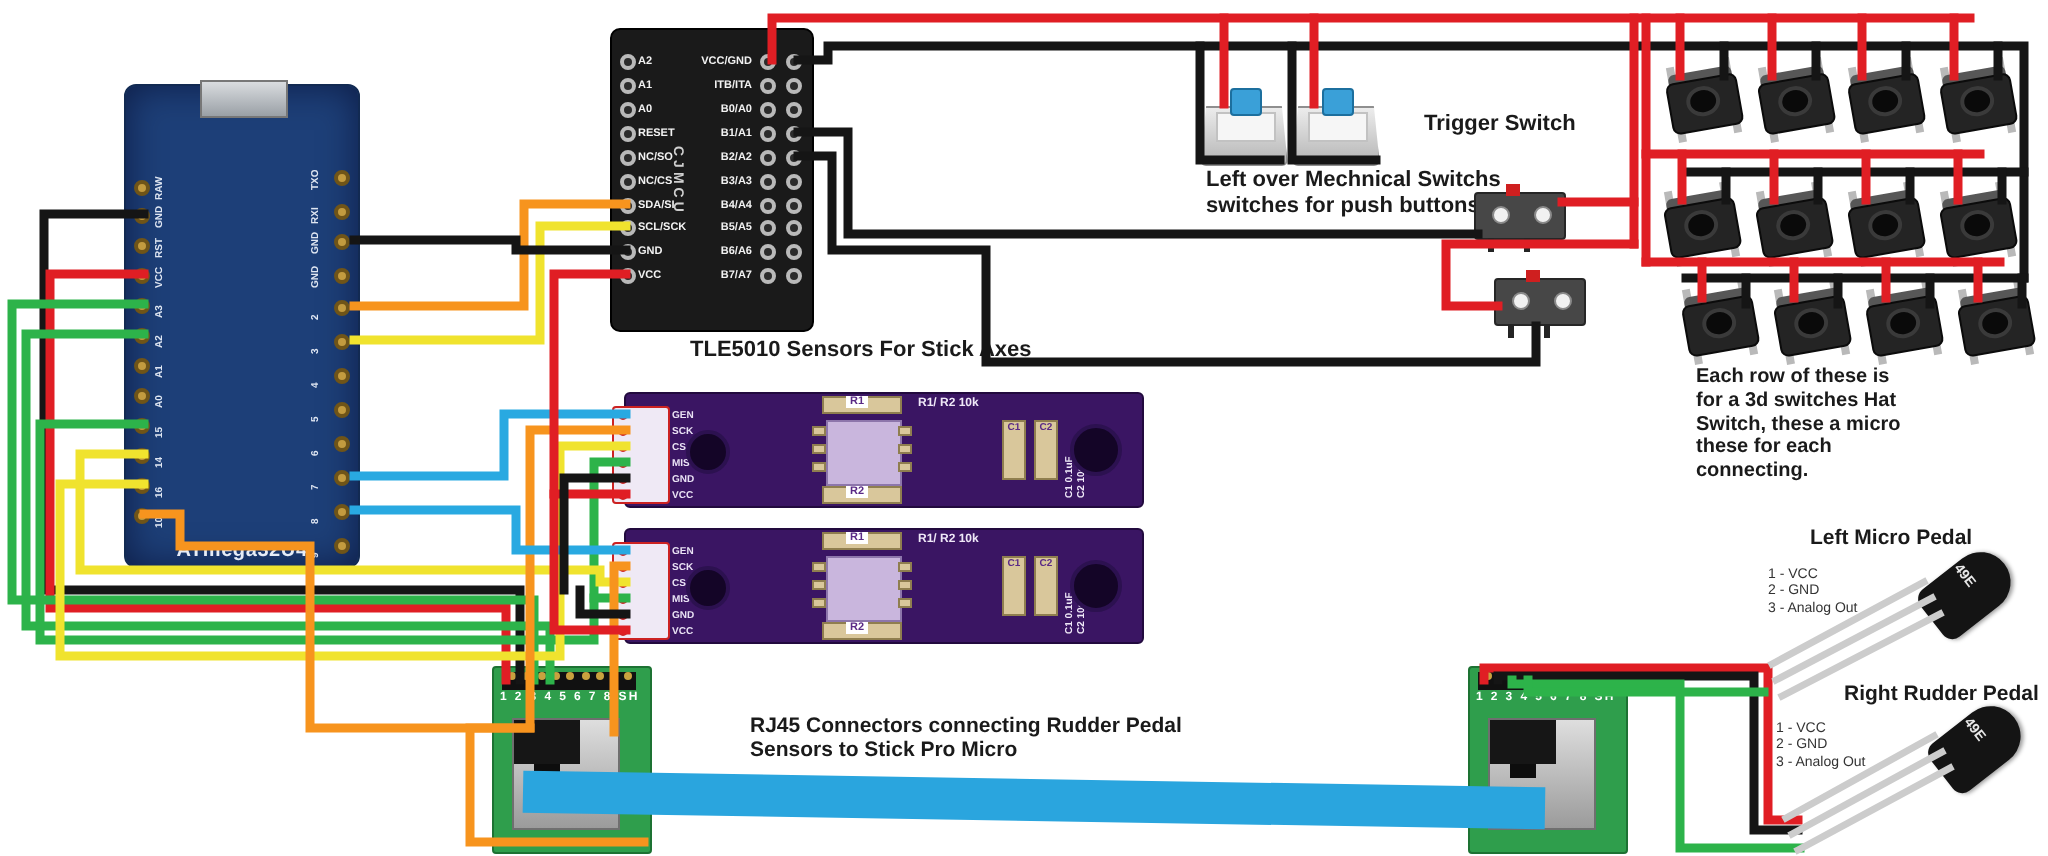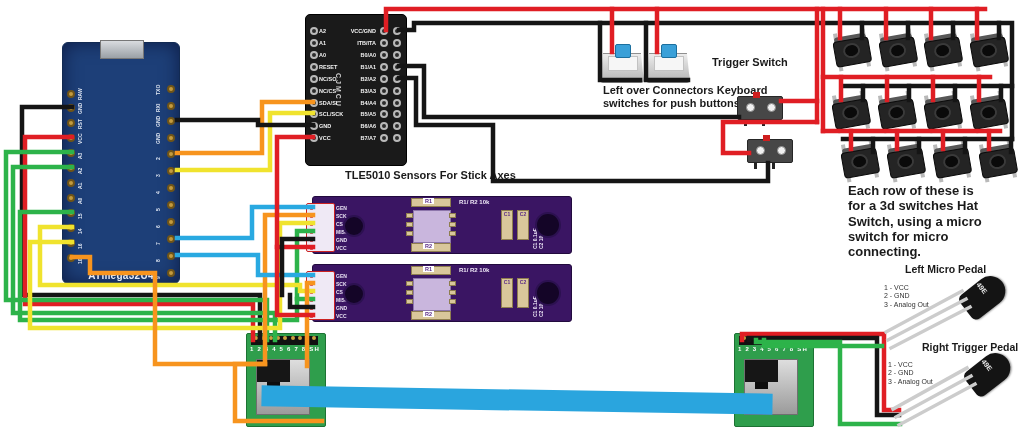--- a/index.html
+++ b/index.html
@@ -244,21 +244,21 @@
     <div class="face"></div>
     <div class="stem"></div>
   </div>
   <div class="mx" style="left:646px;top:44px">
     <div class="body"></div>
     <div class="face"></div>
     <div class="stem"></div>
   </div>
   <div class="note" style="left:712px;top:56px;font-size:11px">Trigger Switch</div>
   <div class="note" style="left:603px;top:84px;font-size:11px">
-      <div>Left over Connectors Keyboard</div>
+      <div>Left over Mechnical Switchs</div>
       <div>switches for push buttons</div>
     </div>
 
   <div class="msw" style="left:737px;top:96px">
     <div class="nub"></div>
     <div class="hole2" style="left:8px"></div>
     <div class="hole2" style="left:29px"></div>
     <div class="leg" style="left:6px"></div>
     <div class="leg" style="left:24px"></div>
   </div>
@@ -373,38 +373,38 @@
       <div class="tact" style="left: 980px; top: 146px;">
         <div class="lg" style="left: 2px; top: -4px;"></div>
         <div class="lg" style="right: 2px; top: -4px;"></div>
         <div class="lg" style="left: 2px; bottom: -4px;"></div>
         <div class="lg" style="right: 2px; bottom: -4px;"></div>
         <div class="cap"></div>
         <div class="base"></div>
         <div class="btn"></div>
       </div>
     </div>
-  <div class="note" style="left:848px;top:183px;font-size:13px">
+  <div class="note" style="left:848px;top:183px;font-size:10px">
       <div>Each row of these is</div>
       <div>for a 3d switches Hat</div>
-      <div>Switch, using a micro</div>
-      <div>switch for micro</div>
+      <div>Switch, these a micro</div>
+      <div>these for each</div>
       <div>connecting.</div>
     </div>
 
   <div class="note" style="left:905px;top:263px;font-size:10.5px">Left Micro Pedal</div>
   <div class="note" style="left:884px;top:284px;font-size:7px;font-weight:normal;color:#333">
       <div>1 - VCC</div>
       <div>2 - GND</div>
       <div>3 - Analog Out</div>
     </div>
   <div class="hall" style="left:961px;top:281px">
       <span>49E</span>
     </div>
-  <div class="note" style="left:922px;top:341px;font-size:10.5px">Right Trigger Pedal</div>
+  <div class="note" style="left:922px;top:341px;font-size:10.5px">Right Rudder Pedal</div>
   <div class="note" style="left:888px;top:361px;font-size:7px;font-weight:normal;color:#333">
       <div>1 - VCC</div>
       <div>2 - GND</div>
       <div>3 - Analog Out</div>
     </div>
   <div class="hall" style="left:966px;top:358px">
       <span>49E</span>
     </div>
 
   <div class="rj45" style="left:246px">
@@ -431,20 +431,24 @@
       <div class="rj-dot" style="left: 28.9px;"></div>
       <div class="rj-dot" style="left: 36.2px;"></div>
       <div class="rj-dot" style="left: 43.5px;"></div>
       <div class="rj-dot" style="left: 50.8px;"></div>
       <div class="rj-dot" style="left: 58.1px;"></div>
       <div class="rj-dot" style="left: 65.4px;"></div>
       <div class="rj-lbls">1 2 3 4 5 6 7 8 SH</div>
       <div class="rj-jack"></div>
       <div class="rj-slot"></div>
       <div class="rj-tab"></div>
+    </div>
+  <div class="note" style="left:375px;top:357px;font-size:10.5px">
+      <div>RJ45 Connectors connecting Rudder Pedal</div>
+      <div>Sensors to Stick Pro Micro</div>
     </div>
 
   <svg id="wires" width="1024" height="428">
       <polyline points="72,107 22,107 22,295 260,295 260,340" fill="none" stroke="#151515" stroke-width="4.5" stroke-linecap="square"></polyline>
       <polyline points="72,137 25,137 25,304 253,304 253,340" fill="none" stroke="#e01e24" stroke-width="4.5" stroke-linecap="square"></polyline>
       <polyline points="72,152 6,152 6,300 267,300 267,340" fill="none" stroke="#2db34a" stroke-width="4.5" stroke-linecap="square"></polyline>
       <polyline points="72,167 13,167 13,313 275,313 275,340" fill="none" stroke="#2db34a" stroke-width="4.5" stroke-linecap="square"></polyline>
       <polyline points="72,212 20,212 20,320 297,320 297,231 313,231" fill="none" stroke="#2db34a" stroke-width="4.5" stroke-linecap="square"></polyline>
       <polyline points="297,299 313,299" fill="none" stroke="#2db34a" stroke-width="4.5" stroke-linecap="square"></polyline>
       <polyline points="72,227 40,227 40,285 300,285 300,291 313,291" fill="none" stroke="#f0e32e" stroke-width="4.5" stroke-linecap="square"></polyline>

